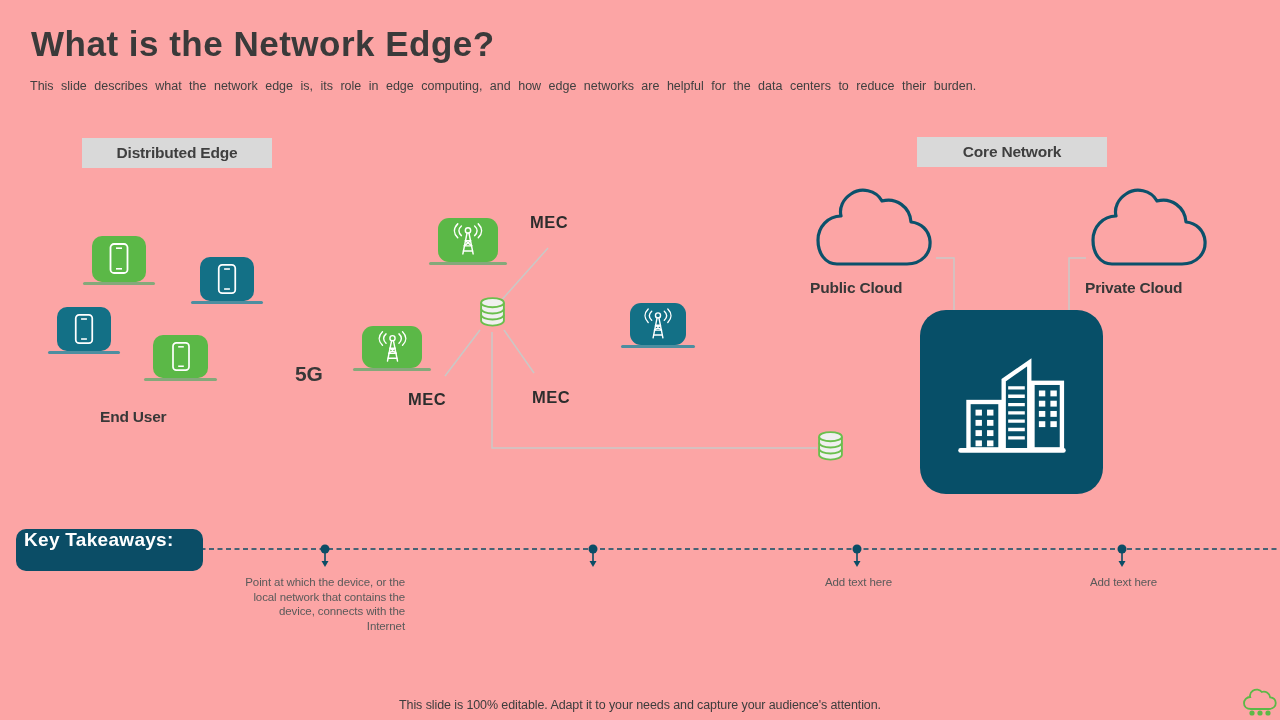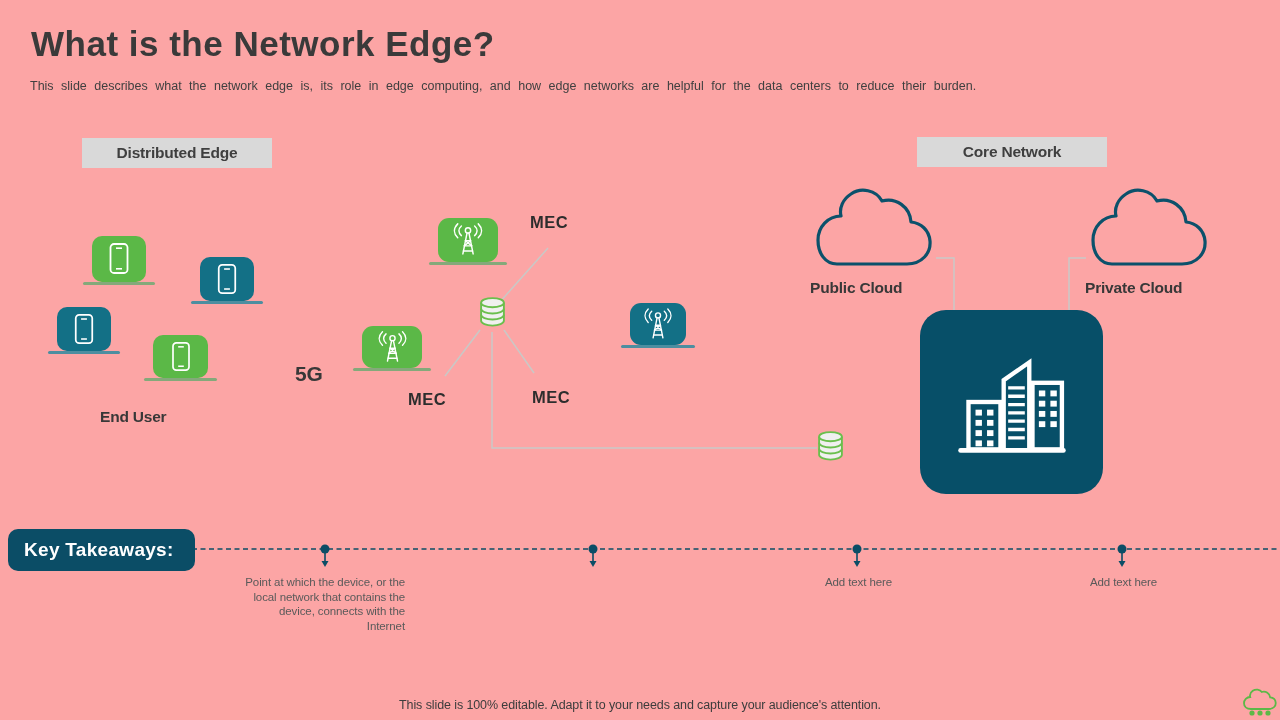--- a/index.html
+++ b/index.html
@@ -29,23 +29,23 @@
   .device.green .base{background:#84a97a;}
   .device.teal .base{background:#4d8ea0;}
   .blabel{font-size:15.5px;font-weight:bold;color:#383838;letter-spacing:-.2px;white-space:nowrap;}
   .mec{font-size:16.5px;font-weight:bold;color:#2d2d2d;letter-spacing:.5px;}
   .cloud-label{width:126px;text-align:left;}
   .building{
     background:#074f68;border-radius:26px;
     display:flex;align-items:center;justify-content:center;
   }
   .kt-banner{
-    left:8px;top:529px;width:187px;height:42px;background:#0b4d66;
-    border-radius:0 10px 10px 0;display:flex;align-items:center;
-    color:#ffffff;font-size:19px;font-weight:bold;padding-left:16px;
+    left:16px;top:529px;width:187px;height:42px;background:#0b4d66;
+    border-radius:0 10px 10px 0;display:flex;align-items:flex-start;
+    color:#ffffff;font-size:19px;font-weight:bold;padding-left:8px;
     box-sizing:border-box;letter-spacing:.3px;border-top-left-radius:10px;border-bottom-left-radius:10px;
   }
   .takeaway{
     font-size:11.5px;color:#5a5a5a;line-height:1.28;text-align:right;letter-spacing:-.1px;
   }
   .footer{
     left:0;top:698px;width:1280px;text-align:center;
     font-size:12.5px;color:#3c3c3c;letter-spacing:-.1px;
   }
   svg{display:block;}

